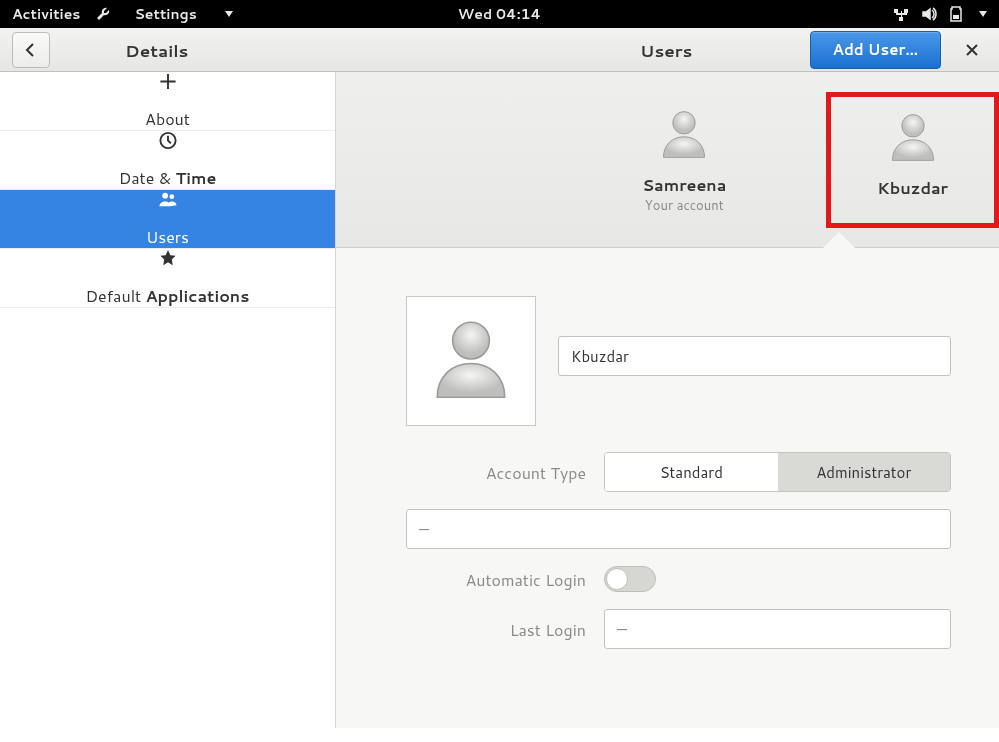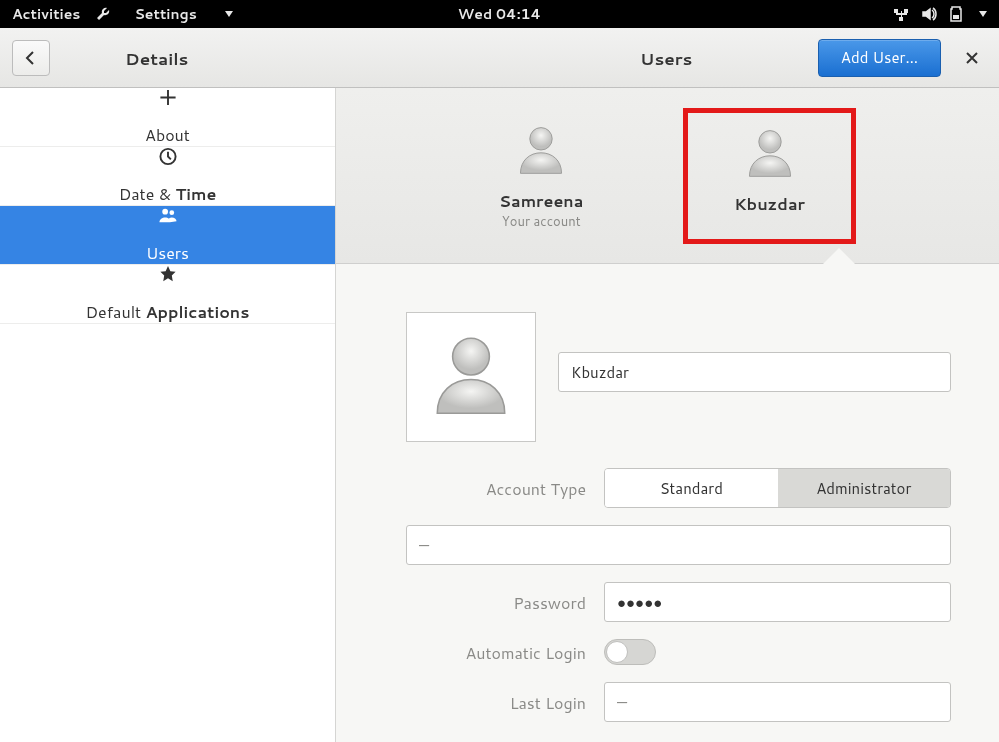--- a/index.html
+++ b/index.html
@@ -16,21 +16,21 @@
     .menubar .right { margin-left: auto; display: flex; align-items: center; gap: 12px; }
     .menubar .settings { display: flex; align-items: center; gap: 24px; }
     .menubar svg { fill: #e8e8e8; }
     .tri-down { display: inline-block; width: 0; height: 0; border-left: 4px solid transparent; border-right: 4px solid transparent; border-top: 6px solid #e8e8e8; margin-left: 4px; }
 
     
     .window { position: absolute; top: 28px; left: 0; right: 0; bottom: 0; background: #fff; }
 
     
     .headerbar {
-      height: 60px; background: linear-gradient(#f2f2f1, #e6e6e4);
+      height: 44px; background: linear-gradient(#f2f2f1, #e6e6e4);
       border-bottom: 1px solid #c0c0bf;
       display: flex; align-items: center; position: relative;
       padding: 0 12px;
     }
     .headerbar .back-btn {
       width: 38px; height: 36px; background: linear-gradient(#fafafa,#ececea);
       border: 1px solid #bcbcbc; border-radius: 4px;
       display: flex; align-items: center; justify-content: center;
       cursor: pointer;
     }
@@ -40,21 +40,21 @@
     }
     .headerbar .h-title-right {
       position: absolute; left: 640px; top: 50%; transform: translateY(-50%);
       font-weight: 700; font-size: 17px; color: #333;
     }
     .headerbar .add-btn {
       position: absolute; right: 58px; top: 50%; transform: translateY(-50%);
       height: 38px; padding: 0 22px;
       background: linear-gradient(#4a98e9,#1a6fd1);
       border: 1px solid #1a5faf; border-radius: 4px;
-      color: #fff; font-weight: 400; font-size: 15px;
+      color: #fff; font-weight: 700; font-size: 15px;
       display: flex; align-items: center; cursor: pointer;
       box-shadow: inset 0 1px 0 rgba(255,255,255,0.2);
     }
     .headerbar .close {
       position: absolute; right: 14px; top: 50%; transform: translateY(-50%);
       font-size: 18px; color: #444; cursor: pointer; padding: 6px;
     }
 
     .content { display: flex; height: calc(100% - 58px); }
 
@@ -71,21 +71,21 @@
     .side-item svg { fill: #333; width: 20px; height: 20px; }
     .side-item .lbl b { font-weight: 700; }
 
     
     .main { flex: 1; background: #f7f7f5; display: flex; flex-direction: column; }
 
     
     .user-strip {
       height: 176px; background: linear-gradient(#efefed,#e7e7e5);
       border-bottom: 1px solid #cfcfce;
-      display: flex; align-items: center; justify-content: center; gap: 80px;
+      display: flex; align-items: center; justify-content: flex-end; gap: 80px;
       position: relative;
     }
     .user-card { display: flex; flex-direction: column; align-items: center; cursor: pointer; padding: 6px 20px; }
     .user-card .uname { font-weight: 700; font-size: 16px; color: #333; margin-top: 6px; }
     .user-card .usub { font-size: 13px; color: #8a8a87; }
     .user-card.highlighted { border: 5px solid #e31919; padding: 12px 46px 24px; }
 
     
     .pointer {
       position: absolute; bottom: -1px;
@@ -269,24 +269,20 @@
               <div class="opt">Standard</div>
               <div class="opt sel">Administrator</div>
             </div>
           </div>
         </div>
 
         <div class="row">
           <div class="rctl"><input type="text" readonly="" class="txt ro" value="—" style=""></div>
         </div>
 
-        <div class="row">
-          <div class="rlabel">Password</div>
-          <div class="rctl"><input type="text" readonly="" class="txt" value="●●●●●" style=""></div>
-        </div>
 
         <div class="row">
           <div class="rlabel">Automatic Login</div>
           <div class="rctl">
             <div class="switch">
                 <div class="knob"></div>
               </div>
           </div>
         </div>
 

